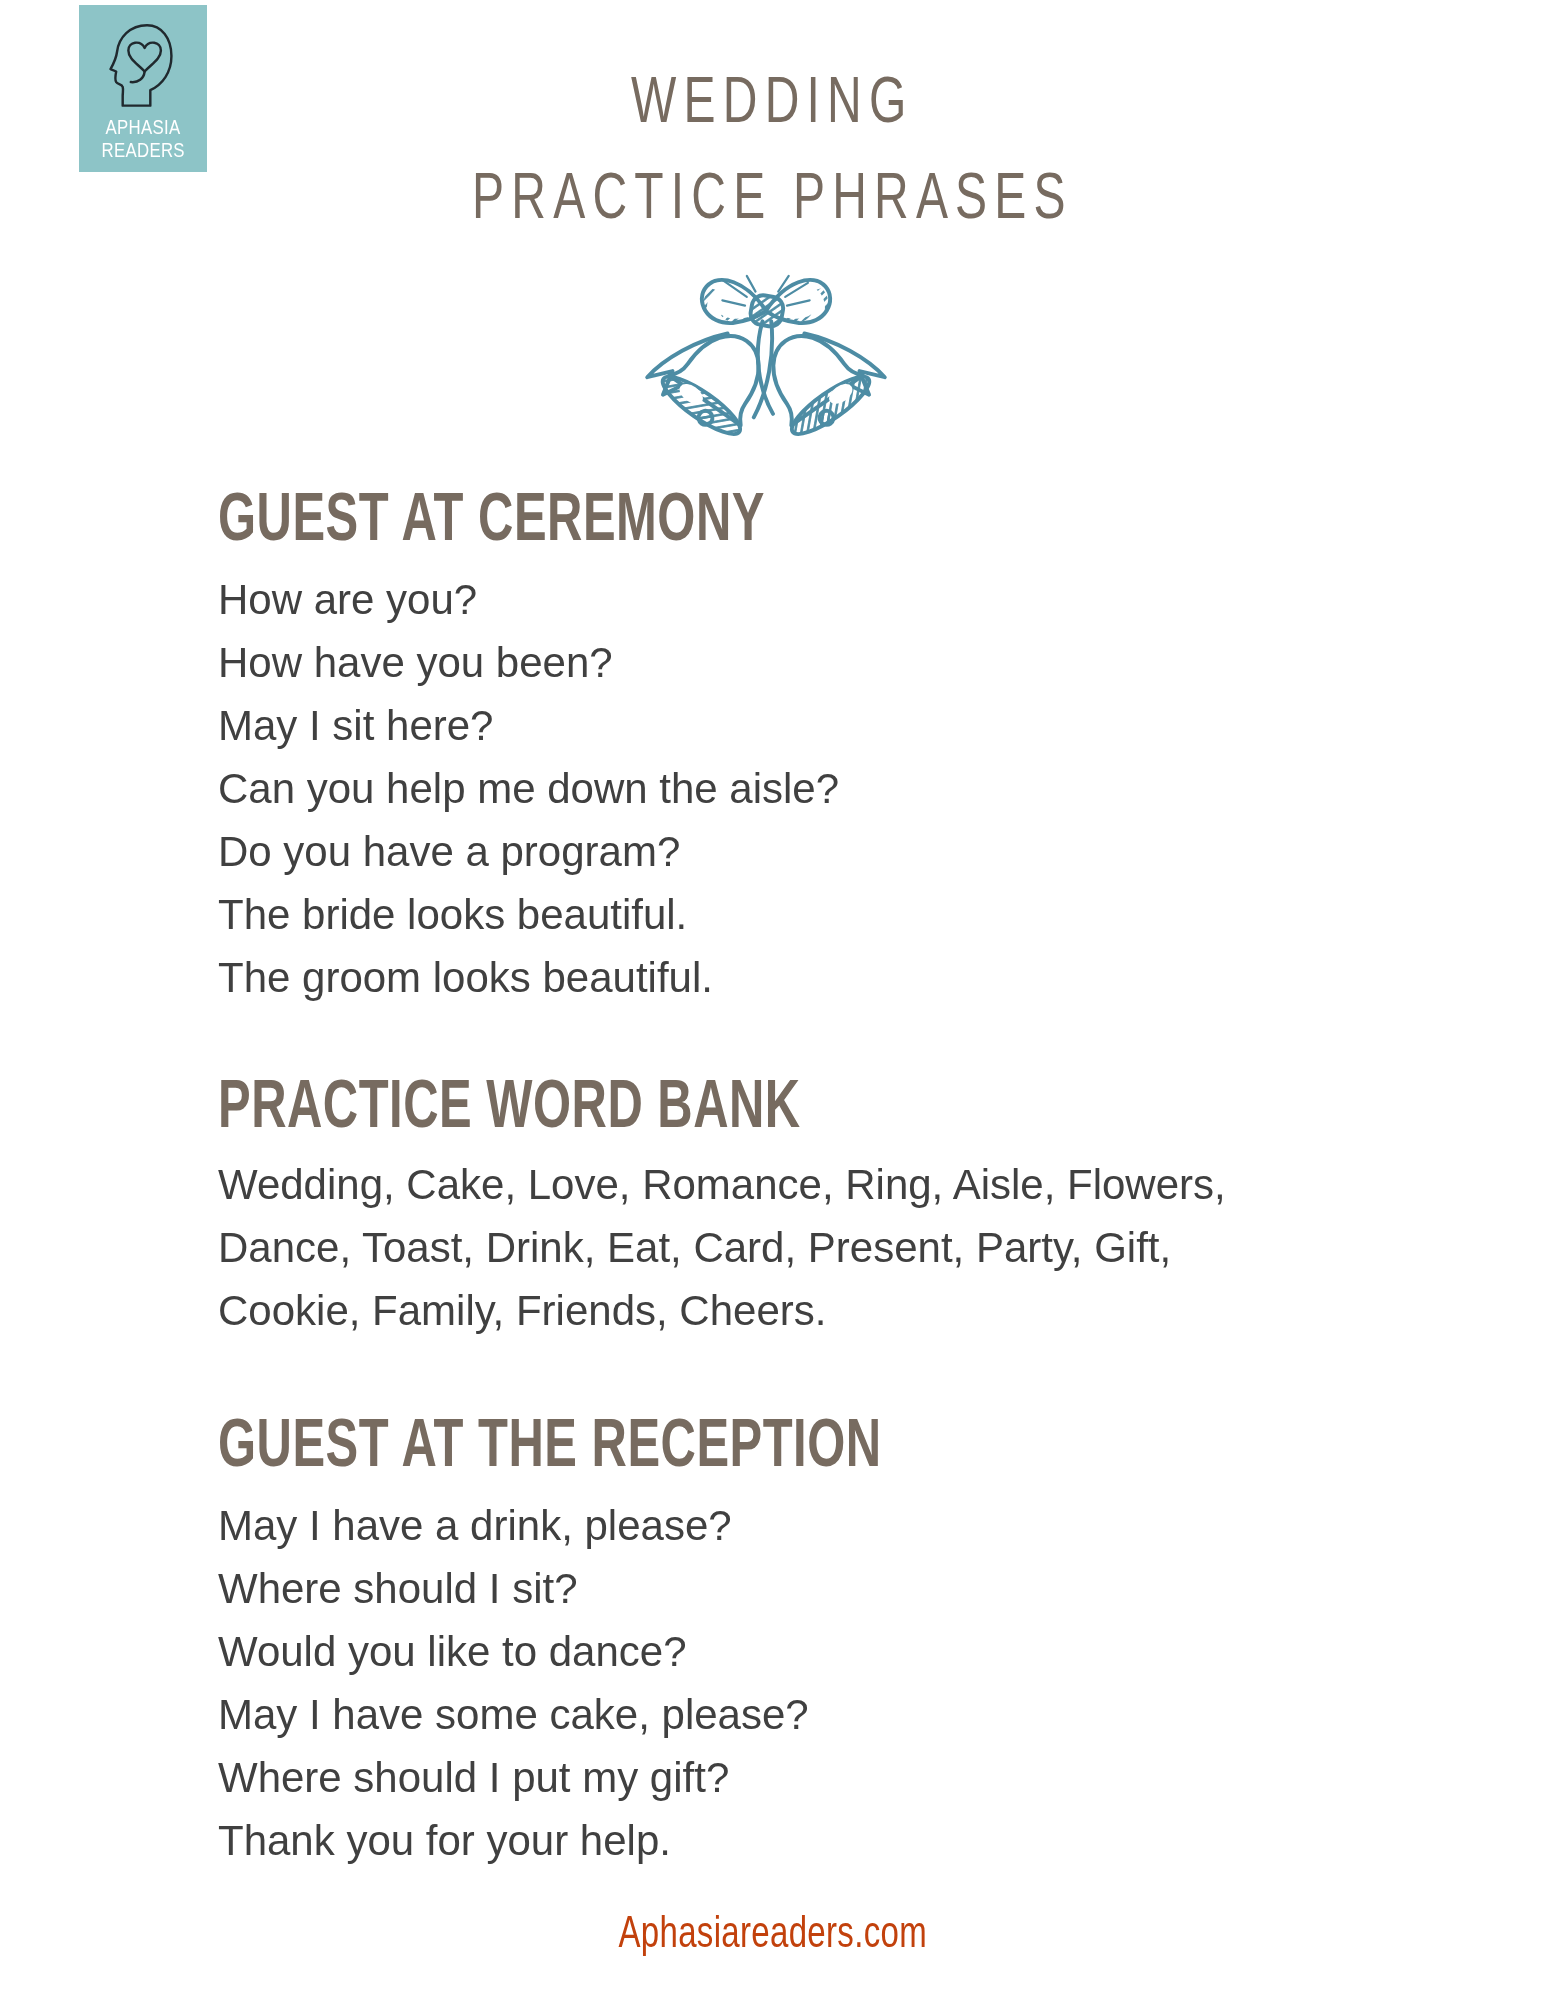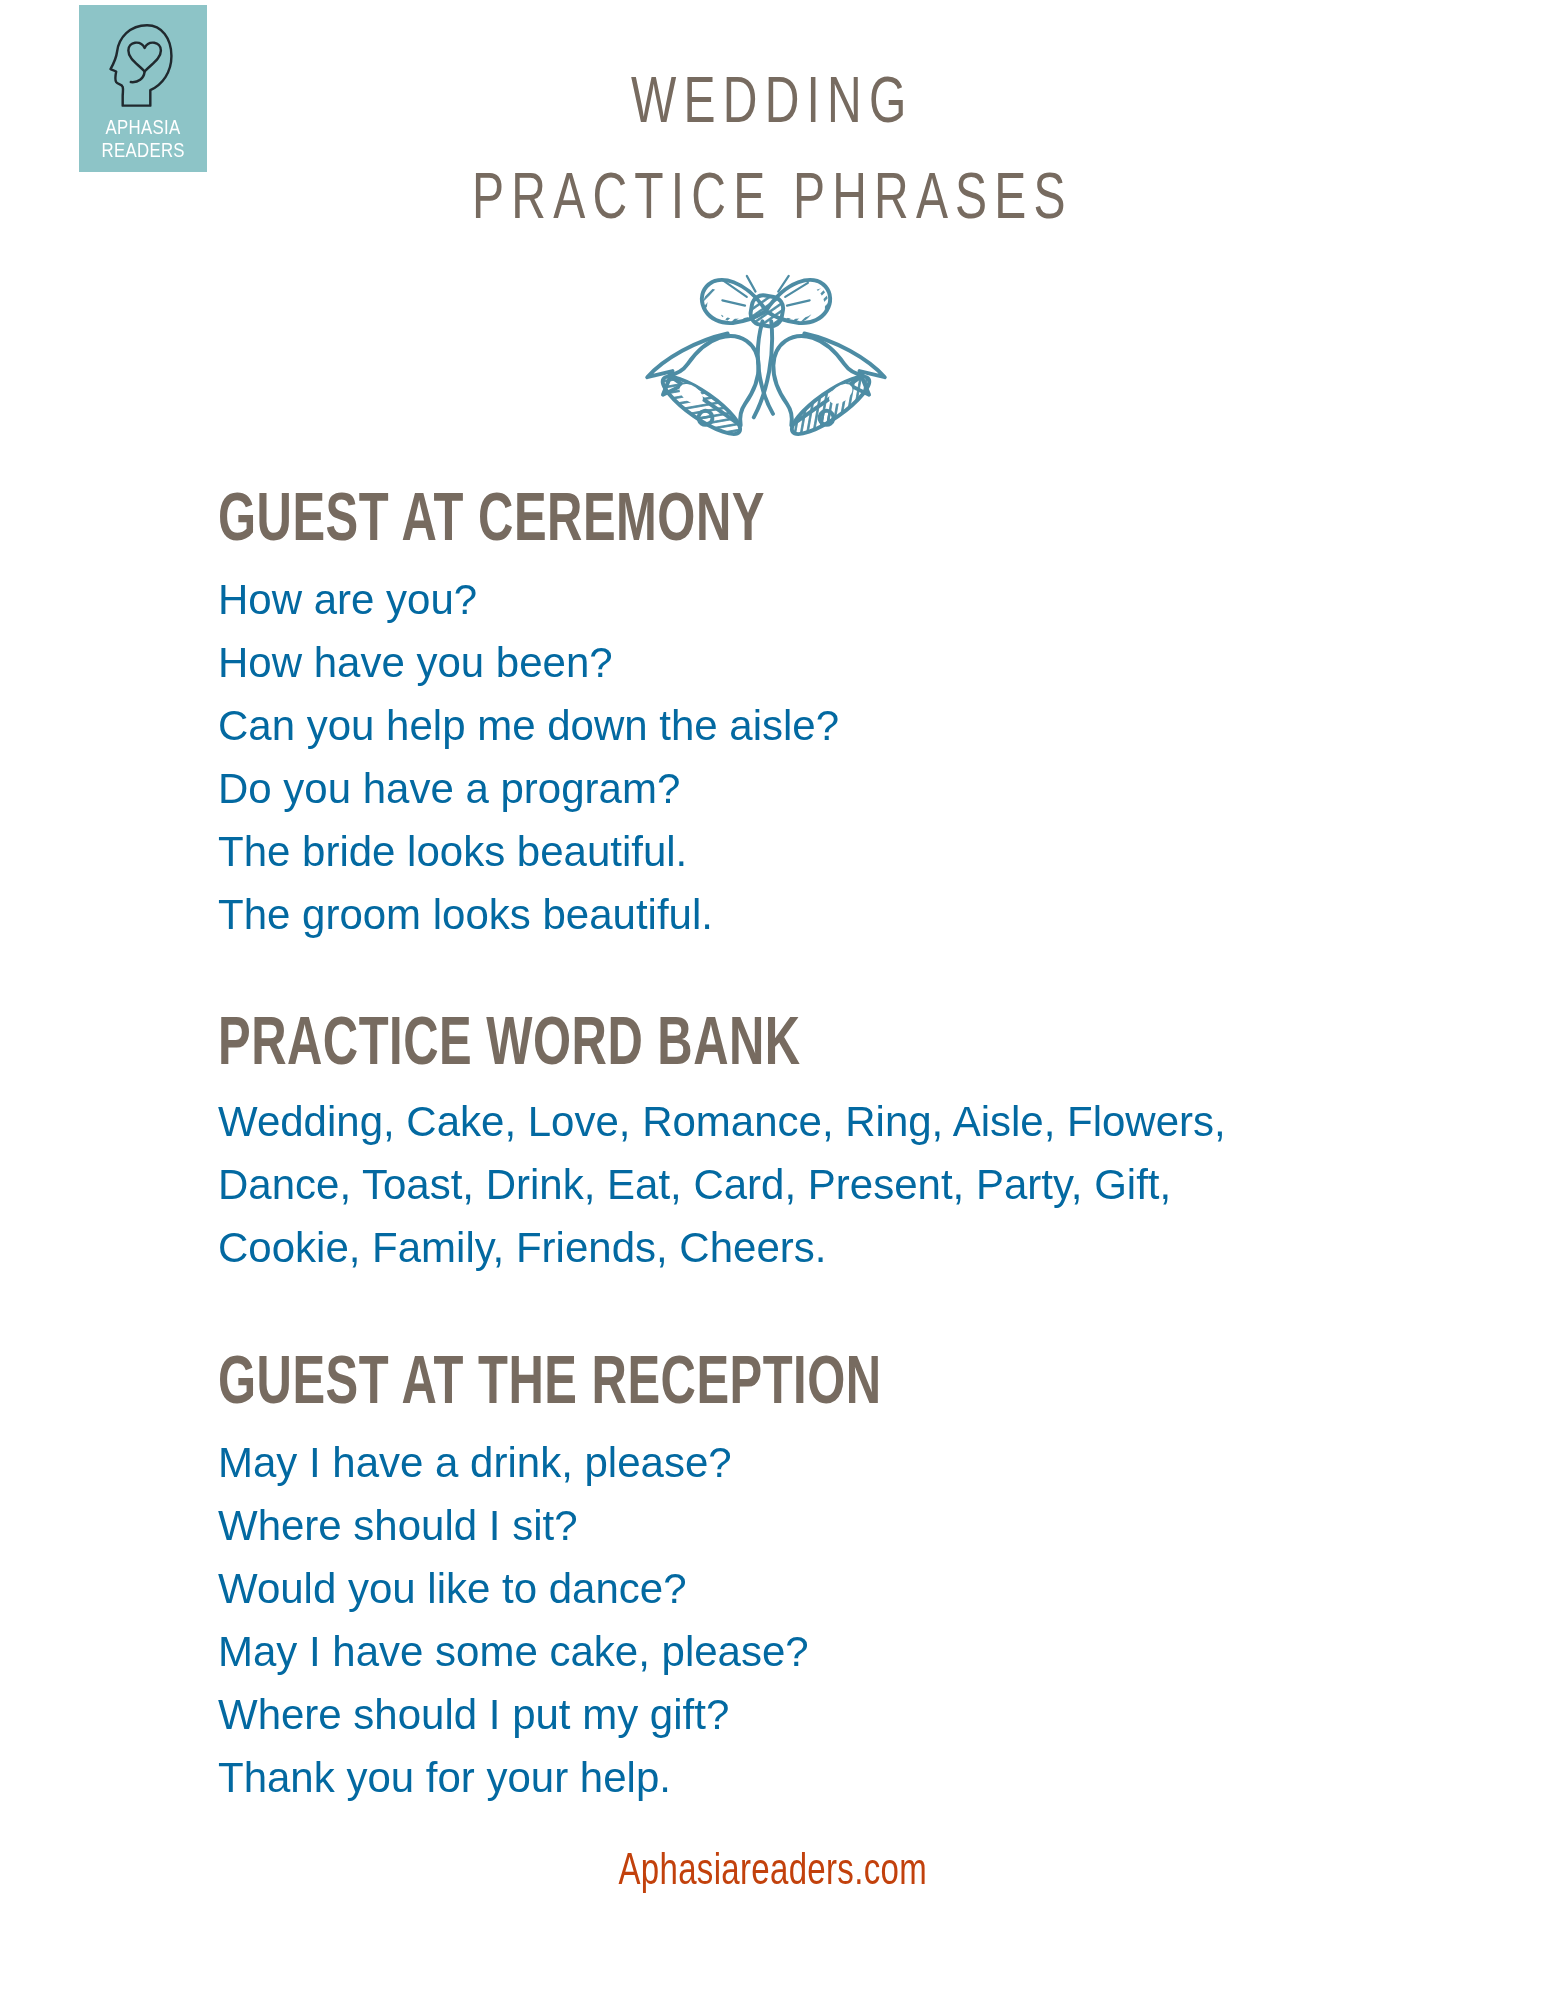--- a/index.html
+++ b/index.html
@@ -37,21 +37,21 @@
   }
   .bells{margin-top:16px; text-align:center; margin-left:-14px;}
 
   
   .content{padding:0 230px 0 218px;}
   .h2{margin:0; font-size:68px; line-height:84px; font-weight:700; color:#776b60;}
   .h2 .cond{transform:scaleX(0.72); transform-origin:left center; letter-spacing:0.01em; white-space:nowrap;}
   .h2.s1{margin-top:28px; margin-bottom:10px;}
   .h2.s2{margin-top:58px; margin-bottom:10px;}
   .h2.s3{margin-top:52px; margin-bottom:8px;}
-  .phrase{margin:0; font-size:42px; line-height:63px; color:#0369a1; font-weight:400;}
+  .phrase{margin:0; font-size:42px; line-height:63px; color:#404040; font-weight:400;}
 
   
   .footer{margin-top:34px; text-align:center; color:#c2410c;}
   .footer .cond{
     font-size:44px; line-height:52px; font-weight:400;
     transform:scaleX(0.75); transform-origin:center; letter-spacing:0.01em;
   }
 </style>
 </head>
 <body>
@@ -128,20 +128,21 @@
       </svg>
     </div>
   </header>
 
   <main class="content">
 
     <section>
       <h2 class="h2 s1"><span class="cond">GUEST AT CEREMONY</span></h2>
       <p class="phrase">How are you?</p>
       <p class="phrase">How have you been?</p>
+      <p class="phrase">May I sit here?</p>
       <p class="phrase">Can you help me down the aisle?</p>
       <p class="phrase">Do you have a program?</p>
       <p class="phrase">The bride looks beautiful.</p>
       <p class="phrase">The groom looks beautiful.</p>
     </section>
 
     <section>
       <h2 class="h2 s3"><span class="cond">PRACTICE WORD BANK</span></h2>
       <p class="phrase">Wedding, Cake, Love, Romance, Ring, Aisle, Flowers,</p>
       <p class="phrase">Dance, Toast, Drink, Eat, Card, Present, Party, Gift,</p>

